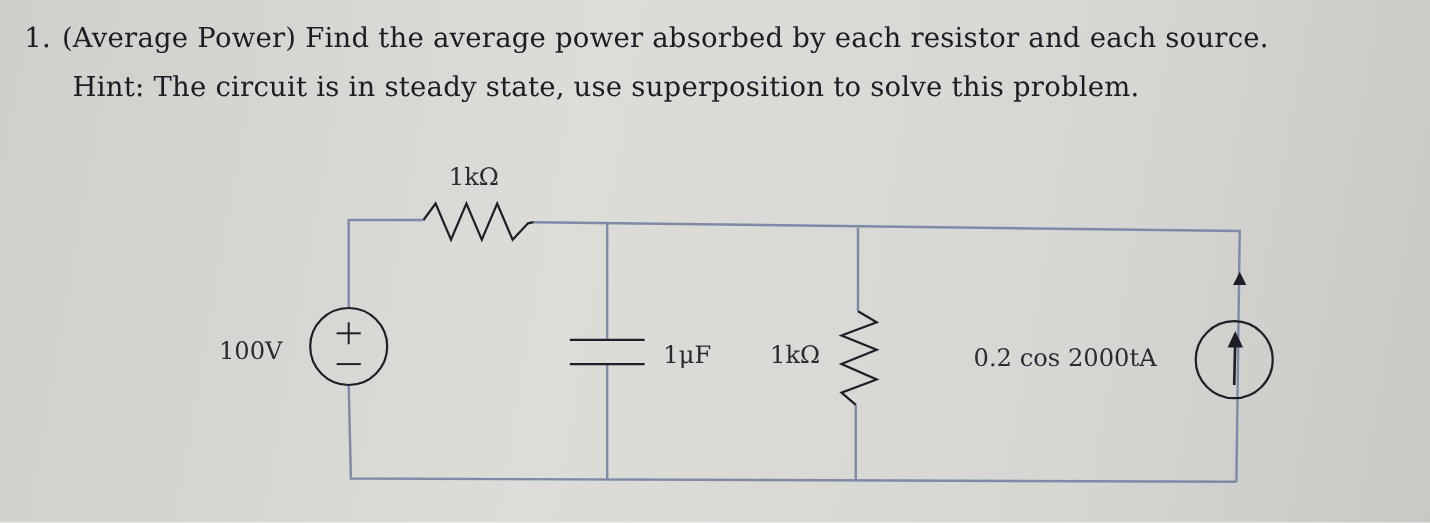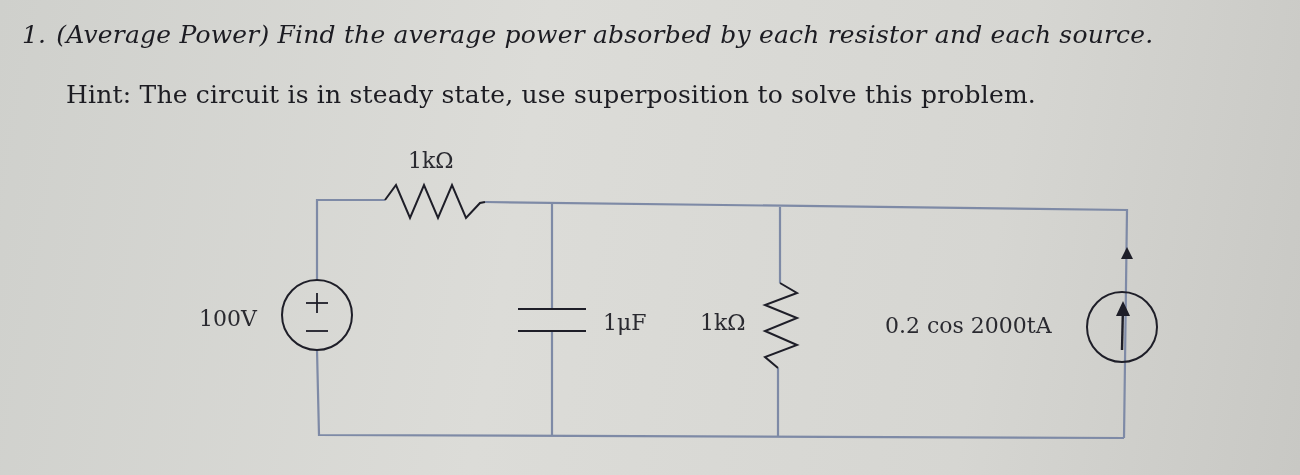--- a/index.html
+++ b/index.html
@@ -4,22 +4,22 @@
 <style>
   html, body { margin:0; padding:0; }
   body {
     width:1300px; height:475px; overflow:hidden;
     background: linear-gradient(100deg, #cfd0cc 0%, #dcdcd8 40%, #d6d6d2 75%, #c8c8c4 100%);
     font-family: "DejaVu Serif", serif;
     position:relative;
     color:#1c1c22;
   }
   .problem { position:absolute; left:22px; top:20px; }
-  .line1 { position:absolute; left:0; top:0; white-space:nowrap; font-size:25px; letter-spacing:0.2px;font-style:italic; }
-  .line2 { position:absolute; left:44px; top:60px; white-space:nowrap; font-size:25px; letter-spacing:0.2px; }
+  .line1 { position:absolute; left:0; top:0; white-space:nowrap; font-size:25px; letter-spacing:0.2px; }
+  .line2 { position:absolute; left:44px; top:44px; white-space:nowrap; font-size:25px; letter-spacing:0.2px; }
   .num { margin-right:10px; }
   svg.circuit { position:absolute; left:0; top:0; }
   .lbl { font-family:"DejaVu Serif", serif; font-size:22px; fill:#2a2a30; }
 </style>
 </head>
 <body>
 
 <div class="problem">
   <div class="line1">
     <span class="num">1.</span><span>(Average Power) Find the average power absorbed by each resistor and each source.</span>

